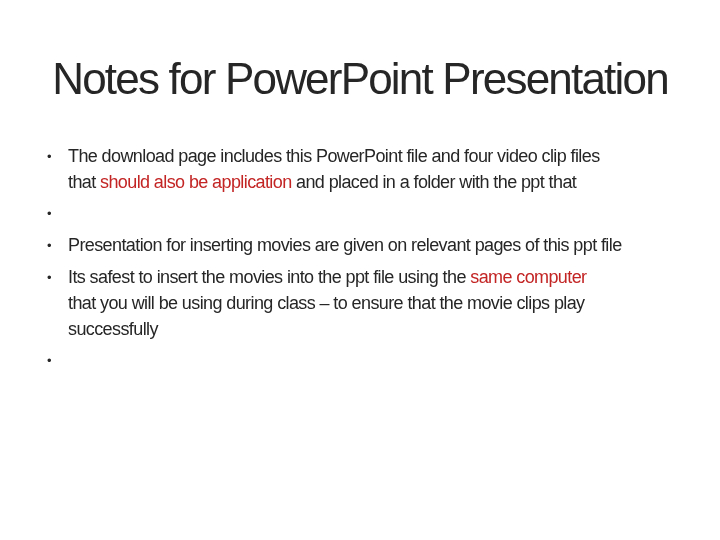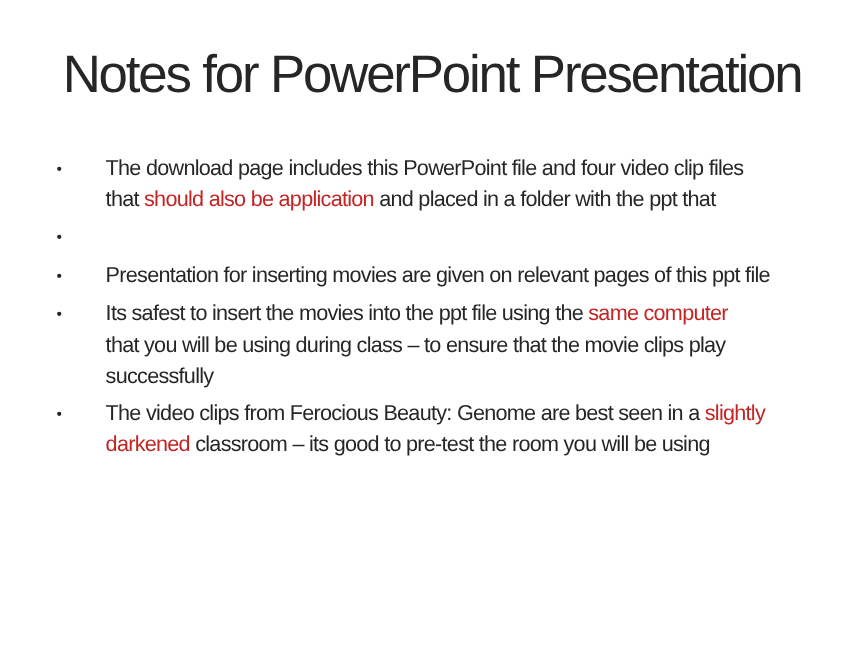--- a/index.html
+++ b/index.html
@@ -14,21 +14,21 @@
     font-family: "Liberation Sans", sans-serif;
   }
   .slide {
     position: relative;
     width: 720px;
     height: 540px;
     background: var(--bg, #ffffff);
     box-sizing: border-box;
   }
   .slide-title {
-    margin: 36px 22px 0 22px;
+    margin: 52px 22px 0 22px;
     text-align: center;
     font-size: 44px;
     line-height: 53px;
     font-weight: 500;
     letter-spacing: -1.8px;
     color: var(--text, #262626);
   }
   .bullet-list {
     list-style: none;
     margin: 38px 0 0 47px;
@@ -46,21 +46,20 @@
     line-height: 26px;
     padding-top: 1px;
     color: var(--text, #262626);
   }
   .bullet-text {
     white-space: pre;           
     font-size: 18px;
     line-height: 26px;
     letter-spacing: -0.6px;
     color: var(--text, #262626);
-    margin-left: 20px;
   }
   .seg-accent {
     color: var(--accent, #c32424);
   }
 </style>
 </head>
 <body>
 
 <div class="slide">
   <h1 class="slide-title">Notes for PowerPoint Presentation</h1>
@@ -79,17 +78,15 @@
         <div class="bullet-text"><span class="seg-default">Presentation for inserting movies are given on relevant pages of this ppt file</span></div>
       </li>
       <li class="bullet-item">
         <span class="bullet-marker">•</span>
         <div class="bullet-text"><span class="seg-default">Its safest to insert the movies into the ppt file using the </span><span class="seg-accent">same computer</span><span class="seg-default">
 that you will be using during class – to ensure that the movie clips play
 successfully</span></div>
       </li>
       <li class="bullet-item">
         <span class="bullet-marker">•</span>
-        <div class="bullet-text"><span class="seg-default">The video clips from Ferocious Beauty: Genome are best seen in a </span><span class="seg-accent">slightly
-darkened</span><span class="seg-default"> classroom – its good to pre-test the room you will be using</span></div>
       </li>
     </ul>
 </div>
 
 </body></html>

